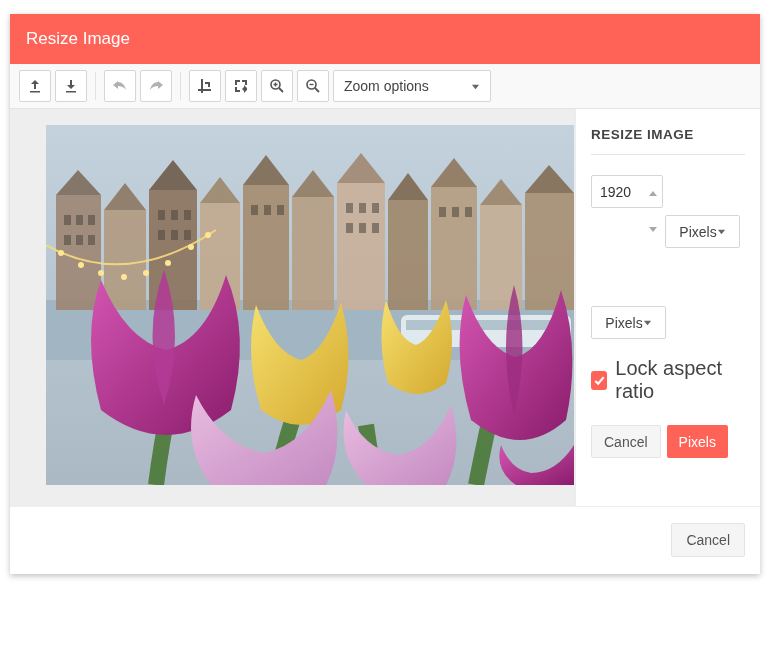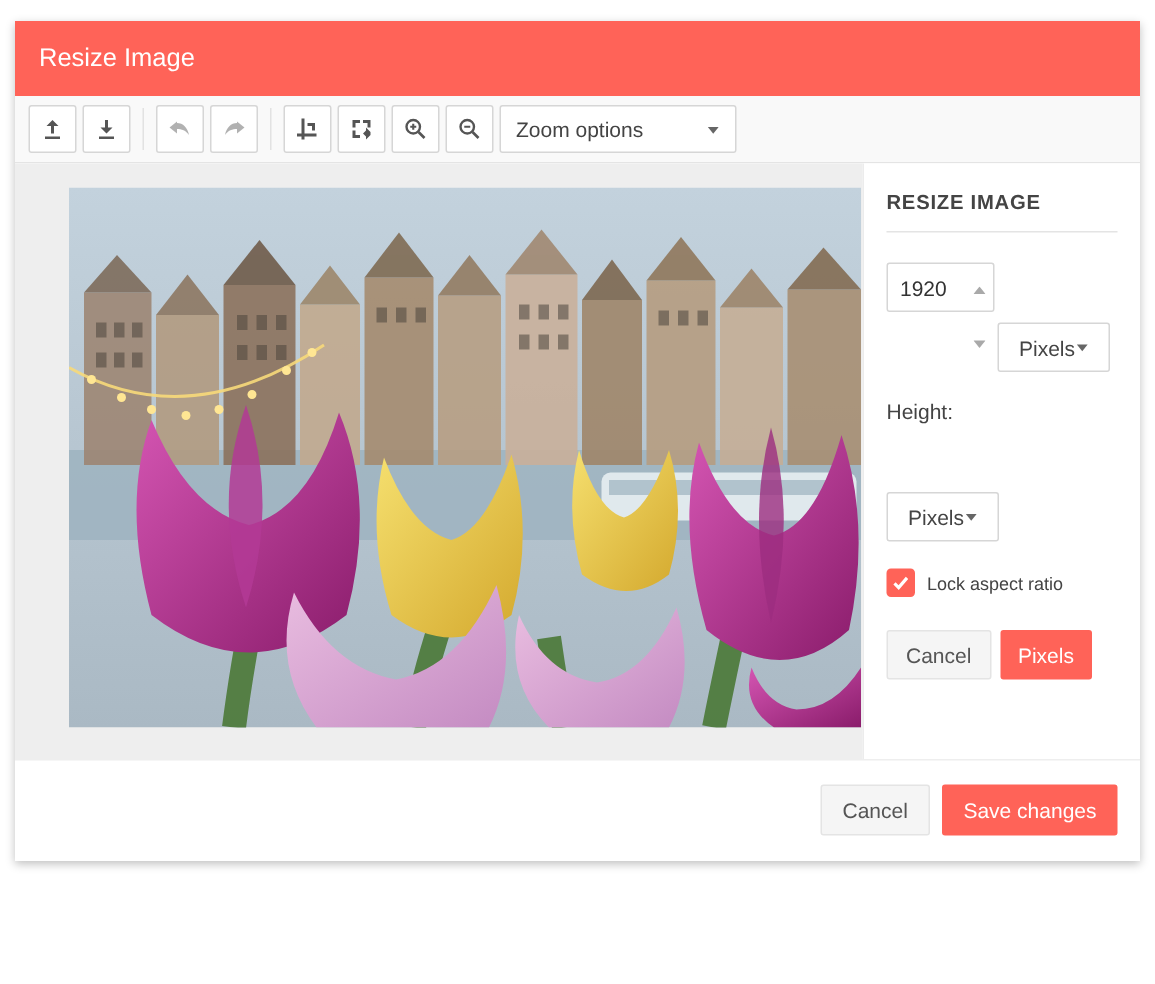--- a/index.html
+++ b/index.html
@@ -236,43 +236,41 @@
           </div>
         </div>
         <div class="unit-dd">
           <span>Pixels</span>
           <svg width="9" height="9" viewBox="0 0 10 10">
               <path fill="#666" d="M1 3h8L5 8z"></path>
             </svg>
         </div>
       </div>
 
-      <div class="field-lbl">Height:</div>
       <div class="row">
         <div class="unit-dd">
           <span>Pixels</span>
           <svg width="9" height="9" viewBox="0 0 10 10">
               <path fill="#666" d="M1 3h8L5 8z"></path>
             </svg>
         </div>
       </div>
 
       <div class="chk-row">
         <div class="chk">
           <svg width="13" height="13" viewBox="0 0 14 14">
               <path fill="none" stroke="#fff" stroke-width="2.3" d="M2.5 7.5l3 3 6-7"></path>
             </svg>
         </div>
-        <span style="font-size:12px;color:#444;">Lock aspect ratio</span>
+        <span style="font-size:20px;color:#444;">Lock aspect ratio</span>
       </div>
 
       <div class="side-actions">
         <button class="btn btn-light">Cancel</button>
         <button class="btn btn-primary">Pixels</button>
       </div>
     </div>
   </div>
 
   <div class="footer">
     <button class="btn btn-light">Cancel</button>
-    <button class="btn btn-primary">Save changes</button>
   </div>
 </div>
 
 </body></html>

